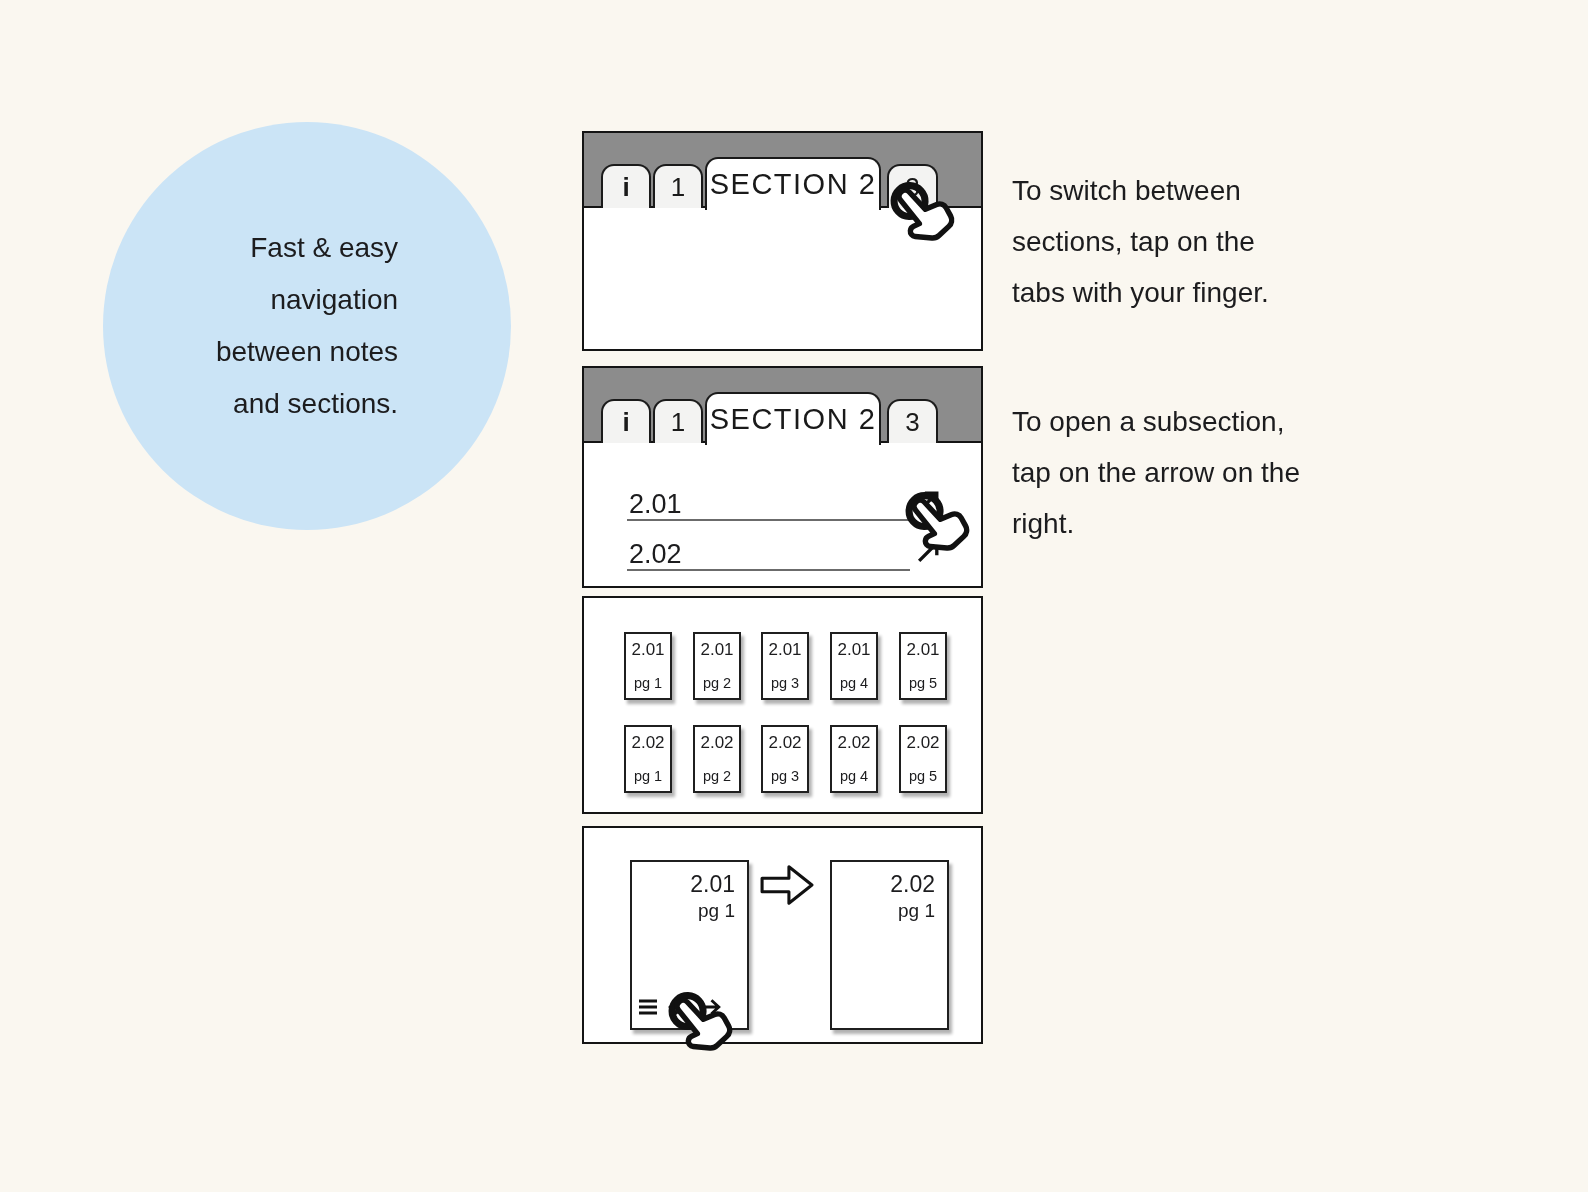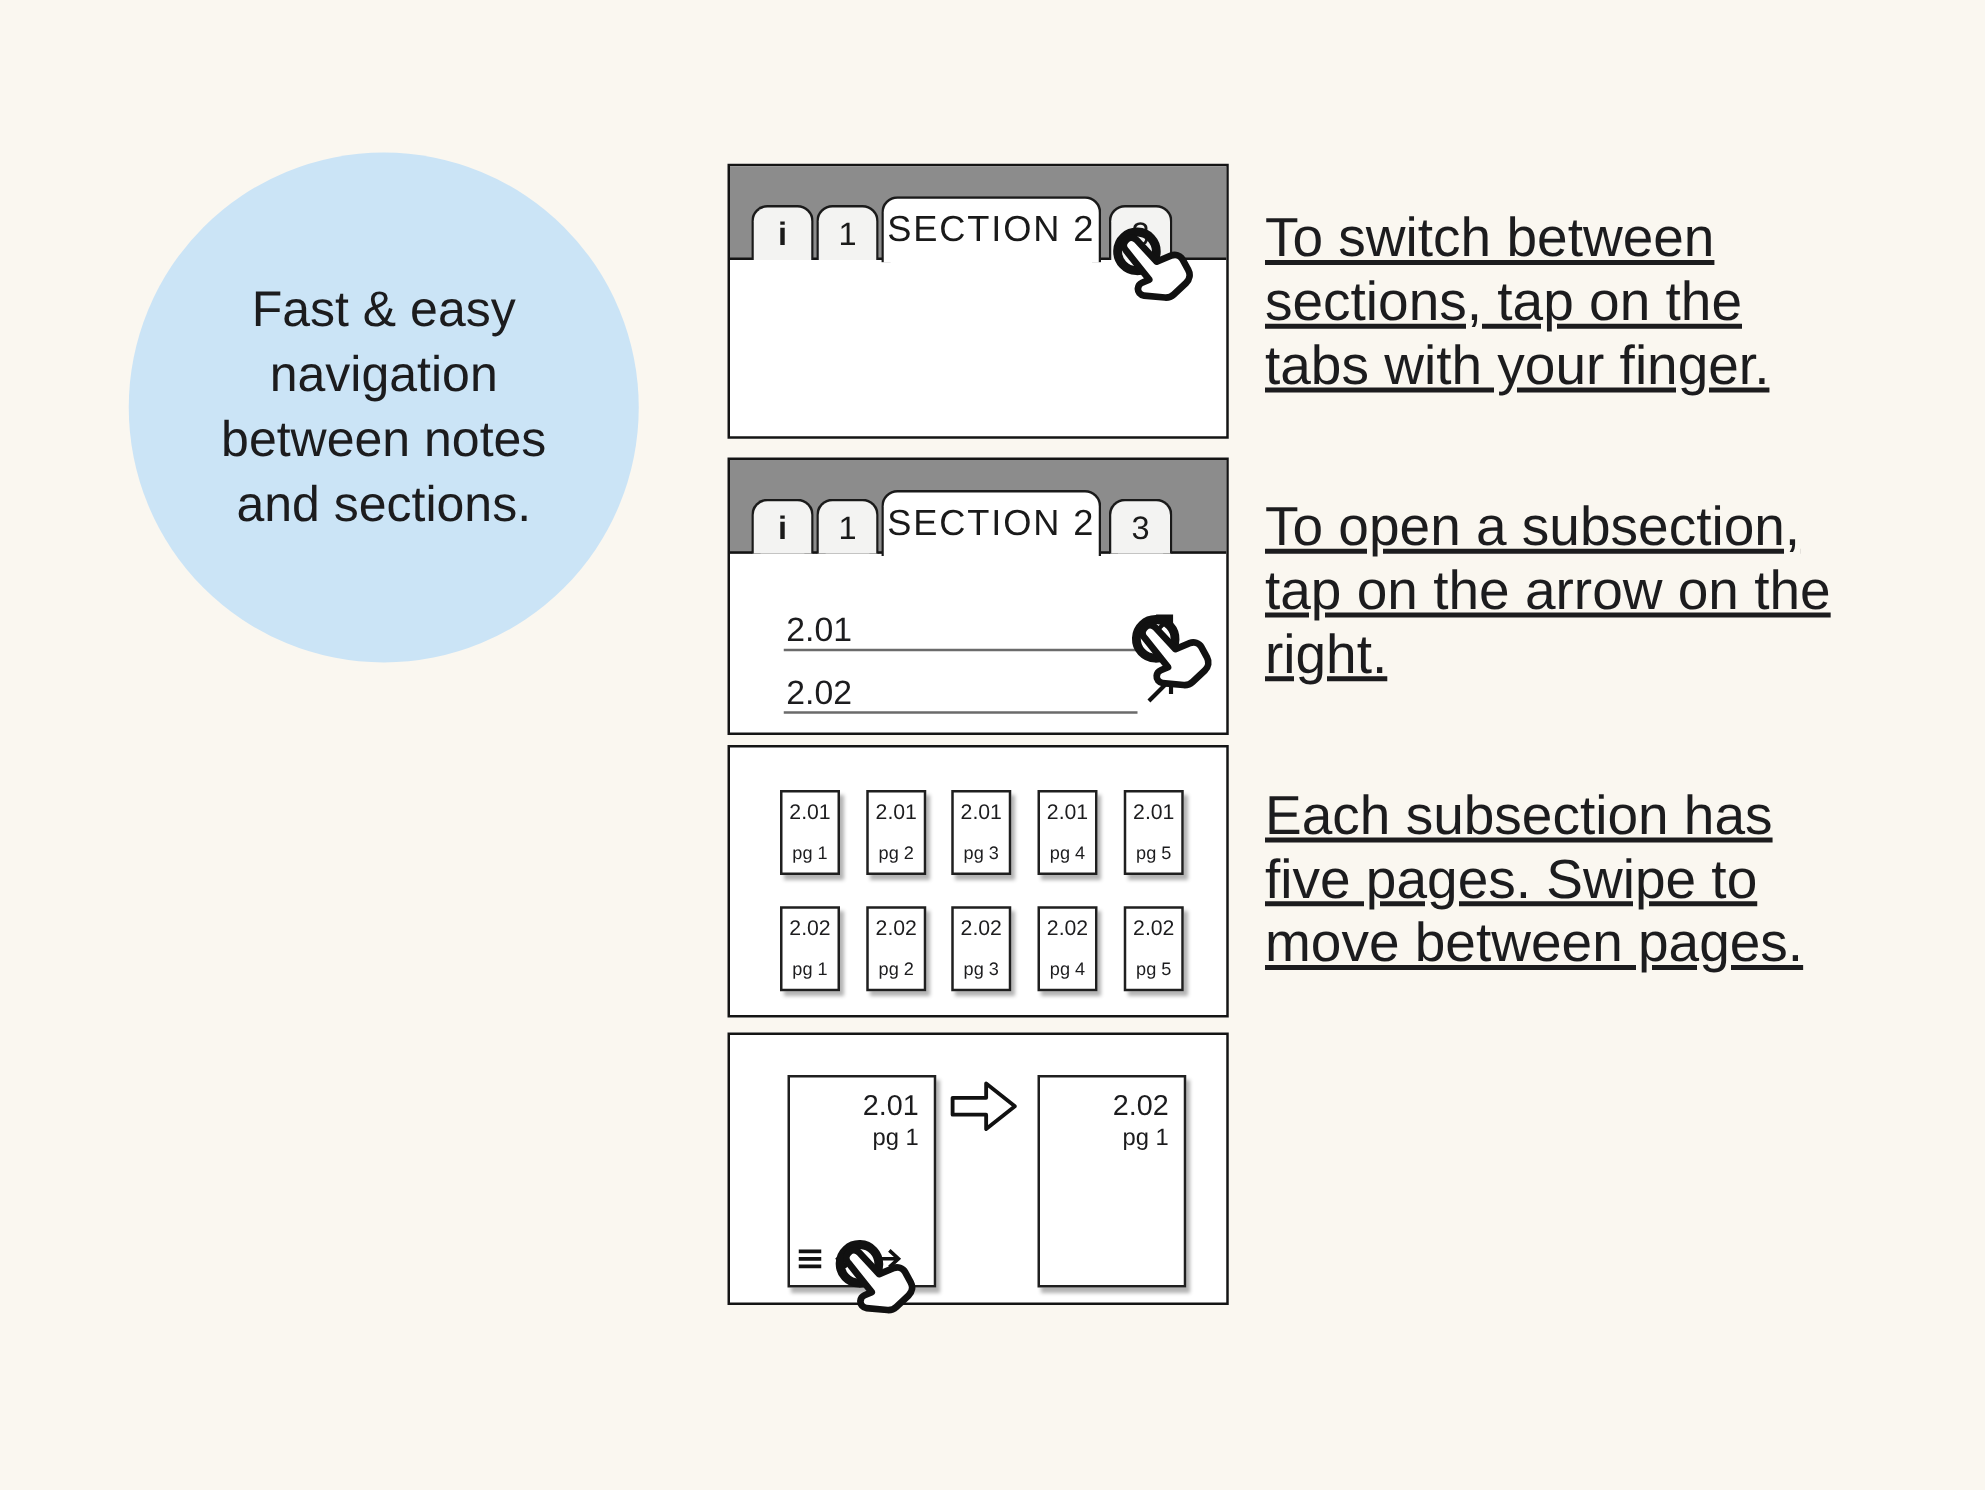--- a/index.html
+++ b/index.html
@@ -2,21 +2,21 @@
 <html><head>
 <meta charset="utf-8">
 <style>
   html,body{margin:0;padding:0;}
   body{font-family:"Liberation Sans", sans-serif; color:#1c1c1e;}
   .stage{position:relative;width:1588px;height:1192px;background:#faf7f0;overflow:hidden;}
 
   
   .intro-circle{position:absolute;left:103px;top:122px;width:408px;height:408px;
     background:#cbe4f6;border-radius:50%;display:flex;align-items:center;justify-content:center;}
-  .intro-circle .txt{white-space:pre-line;text-align:center;font-size:40px;line-height:52px;color:#1c1c1e;}
+  .intro-circle .txt{white-space:pre-line;text-align:right;font-size:28px;line-height:52px;color:#1c1c1e;}
 
   
   .panel{position:absolute;left:582px;width:401px;background:#fff;border:2px solid #141414;box-sizing:border-box;}
   .p1{top:131px;height:220px;}
   .p2{top:366px;height:222px;}
   .p3{top:596px;height:218px;}
   .p4{top:826px;height:218px;}
 
   .tabheader{position:absolute;left:0;top:0;right:0;height:73px;background:#8c8c8c;border-bottom:2px solid #141414;}
   .tab{position:absolute;box-sizing:border-box;background:#f3f3f2;border:2px solid #1a1a1a;border-bottom:none;
@@ -43,21 +43,21 @@
 
   
   .page-card{position:absolute;width:119px;height:170px;background:#fff;border:2px solid #1f1f1f;box-sizing:border-box;
     box-shadow:3px 4px 3px rgba(0,0,0,0.3);}
   .page-card .corner{position:absolute;top:8px;right:12px;text-align:right;line-height:1.25;}
   .page-card .sub{font-size:23px;}
   .page-card .pg{font-size:19px;}
   .navicons{position:absolute;left:5px;bottom:12px;display:flex;align-items:center;gap:7px;}
 
   
-  .instr{position:absolute;left:1012px;width:545px;font-size:44px;line-height:51px;white-space:pre-line;color:#1c1c1e;text-decoration:underline;}
+  .instr{position:absolute;left:1012px;width:545px;font-size:28px;line-height:51px;white-space:pre-line;color:#1c1c1e;}
   .i1{top:165px;} .i2{top:396px;} .i3{top:627px;} .i4{top:831px;}
 
   .abs{position:absolute;}
   svg{display:block;}
 </style>
 </head>
 <body>
 
 <div class="stage">
 
@@ -217,17 +217,14 @@
   </svg>
 </div>
   </div>
 
   <div class="instr i1">To switch between
 sections, tap on the
 tabs with your finger.</div>
   <div class="instr i2">To open a subsection,
 tap on the arrow on the
 right.</div>
-  <div class="instr i3">Each subsection has
-five pages. Swipe to
-move between pages.</div>
 
 </div>
 
 </body></html>

